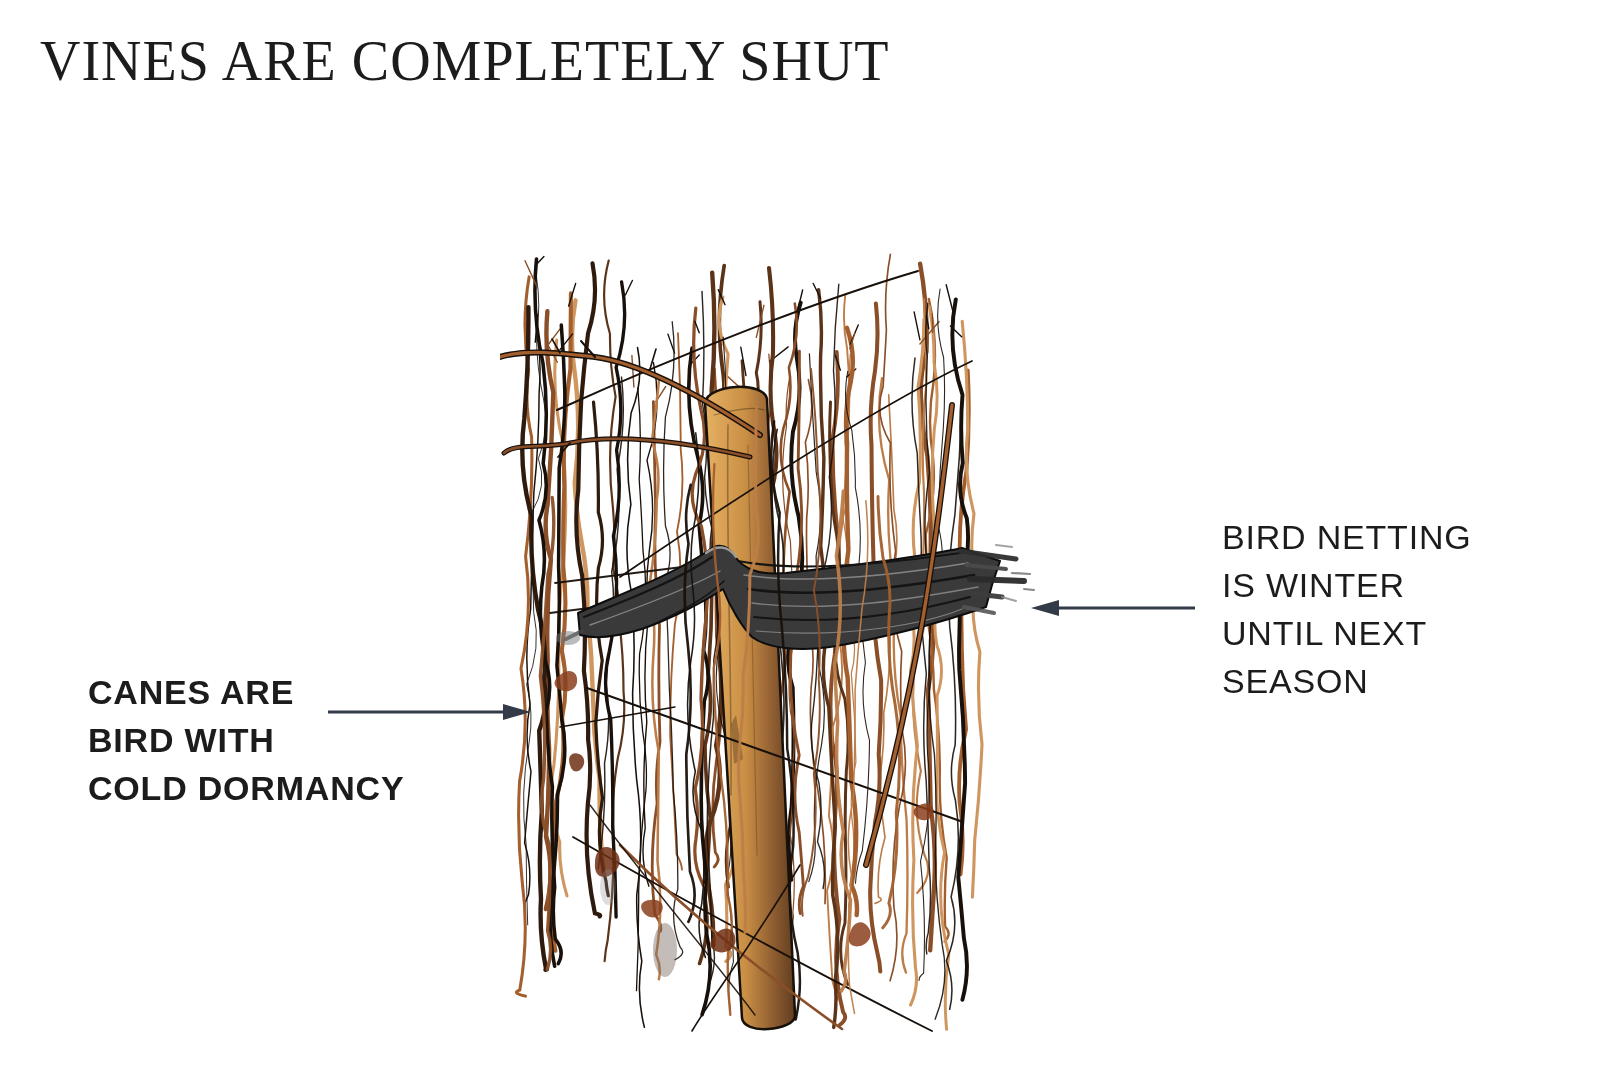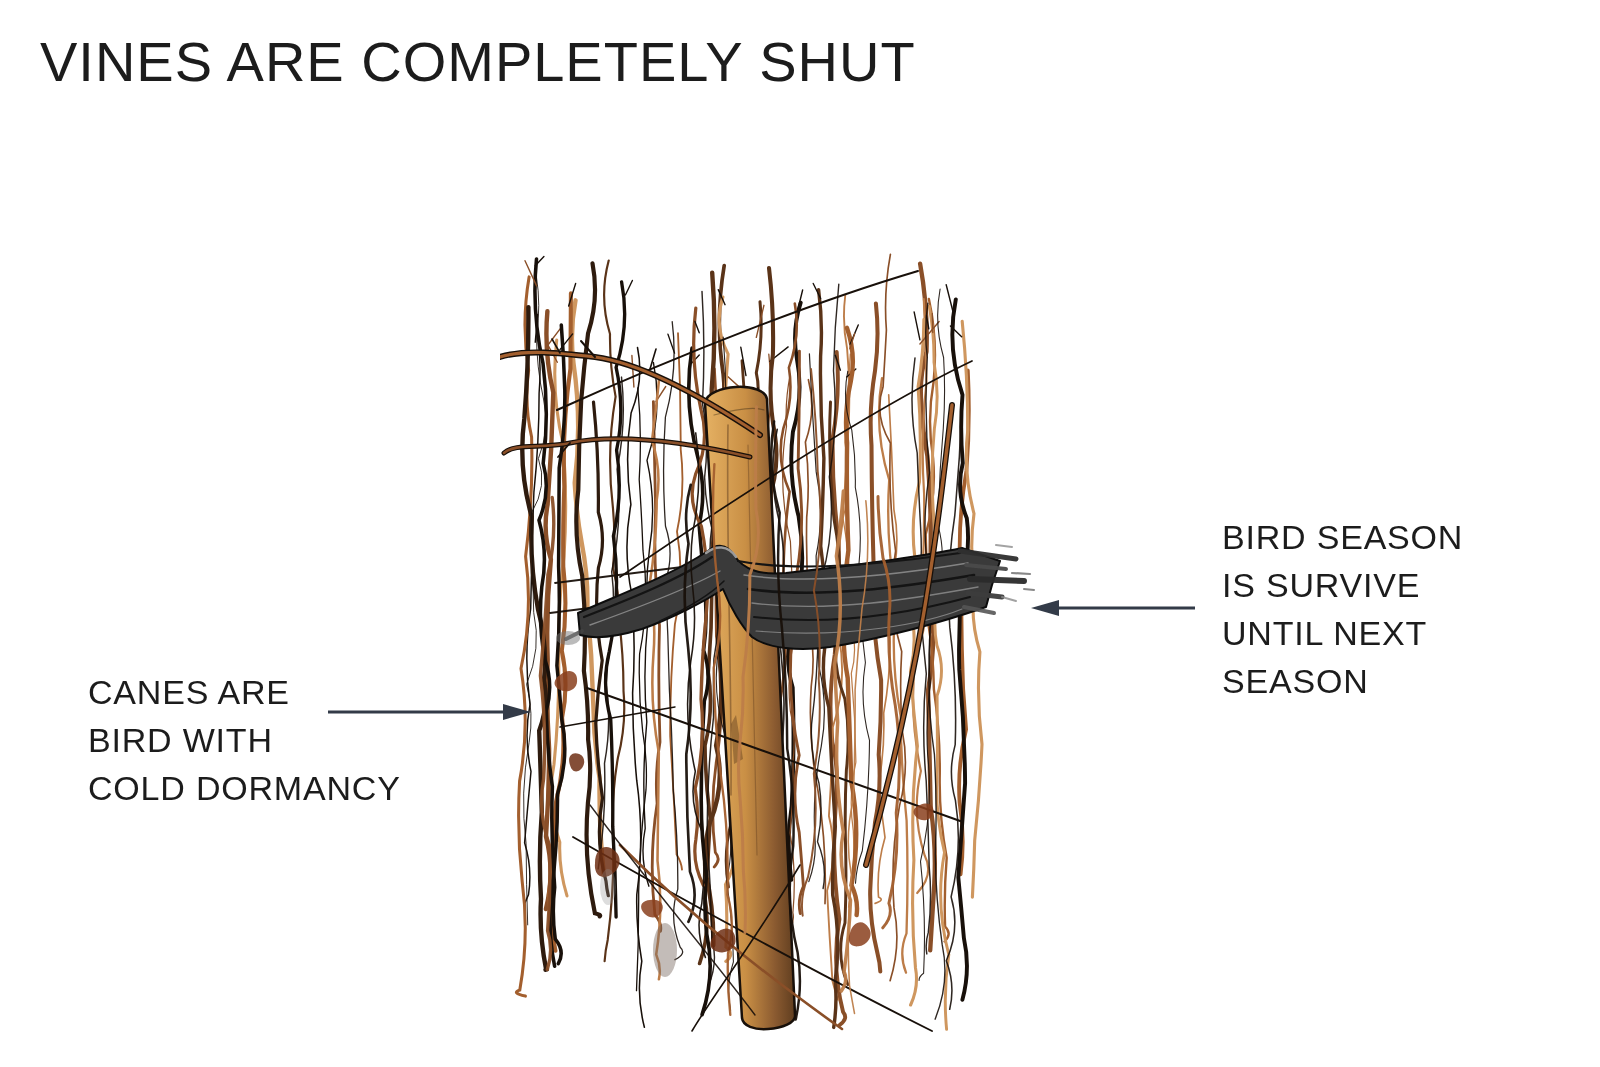--- a/index.html
+++ b/index.html
@@ -9,28 +9,28 @@
     font-family:"Liberation Sans", sans-serif;
     color:#1c1c1c;
   }
   .title-block{
     position:absolute;left:40px;top:26px;width:900px;
   }
   .title-heading{
     font-size:61px;font-weight:800;line-height:74px;letter-spacing:0.5px;
   }
   .title-sub{
-    font-size:56px;font-weight:300;line-height:71px;letter-spacing:1px;
+    font-size:56px;font-weight:300;line-height:71px;letter-spacing:1px;font-family:Liberation Serif, serif;
   }
   .callout{
     position:absolute;
     font-size:34px;font-weight:300;letter-spacing:0.8px;line-height:48px;
     white-space:nowrap;
   }
-  .callout-canes{left:88px;top:668px;}
+  .callout-canes{left:88px;top:668px;font-weight:bold;}
   .callout-netting{left:1222px;top:513px;}
   .arrow-svg{position:absolute;display:block;}
   .arrow-left-to-vine{left:325px;top:701px;}
   .arrow-right-to-net{left:1027px;top:597px;}
   .vine-wrap{position:absolute;left:500px;top:245px;width:540px;height:800px;}
   .vine-wrap svg{display:block;width:540px;height:800px;}
 </style>
 </head>
 <body style="color: rgb(28, 28, 28); background: rgb(255, 255, 255);">
 
@@ -229,22 +229,22 @@
   <div>CANES ARE</div>
   <div>BIRD WITH</div>
   <div>COLD DORMANCY</div>
 </div>
 <svg class="arrow-svg arrow-left-to-vine" width="210" height="22">
   <line x1="3" y1="11" x2="184" y2="11" stroke="#333b48" stroke-width="3"></line>
   <polygon points="206,11 178,3 178,19" fill="#333b48"></polygon>
 </svg>
 
 <div class="callout callout-netting">
-  <div>BIRD SEASON</div>
-  <div>IS SURVIVE</div>
+  <div>BIRD NETTING</div>
+  <div>IS WINTER</div>
   <div>UNTIL NEXT</div>
   <div>SEASON</div>
 
 </div>
 <svg class="arrow-svg arrow-right-to-net" width="172" height="22">
   <line x1="168" y1="11" x2="26" y2="11" stroke="#333b48" stroke-width="3"></line>
   <polygon points="4,11 32,3 32,19" fill="#333b48"></polygon>
 </svg>
 
 </body></html>

